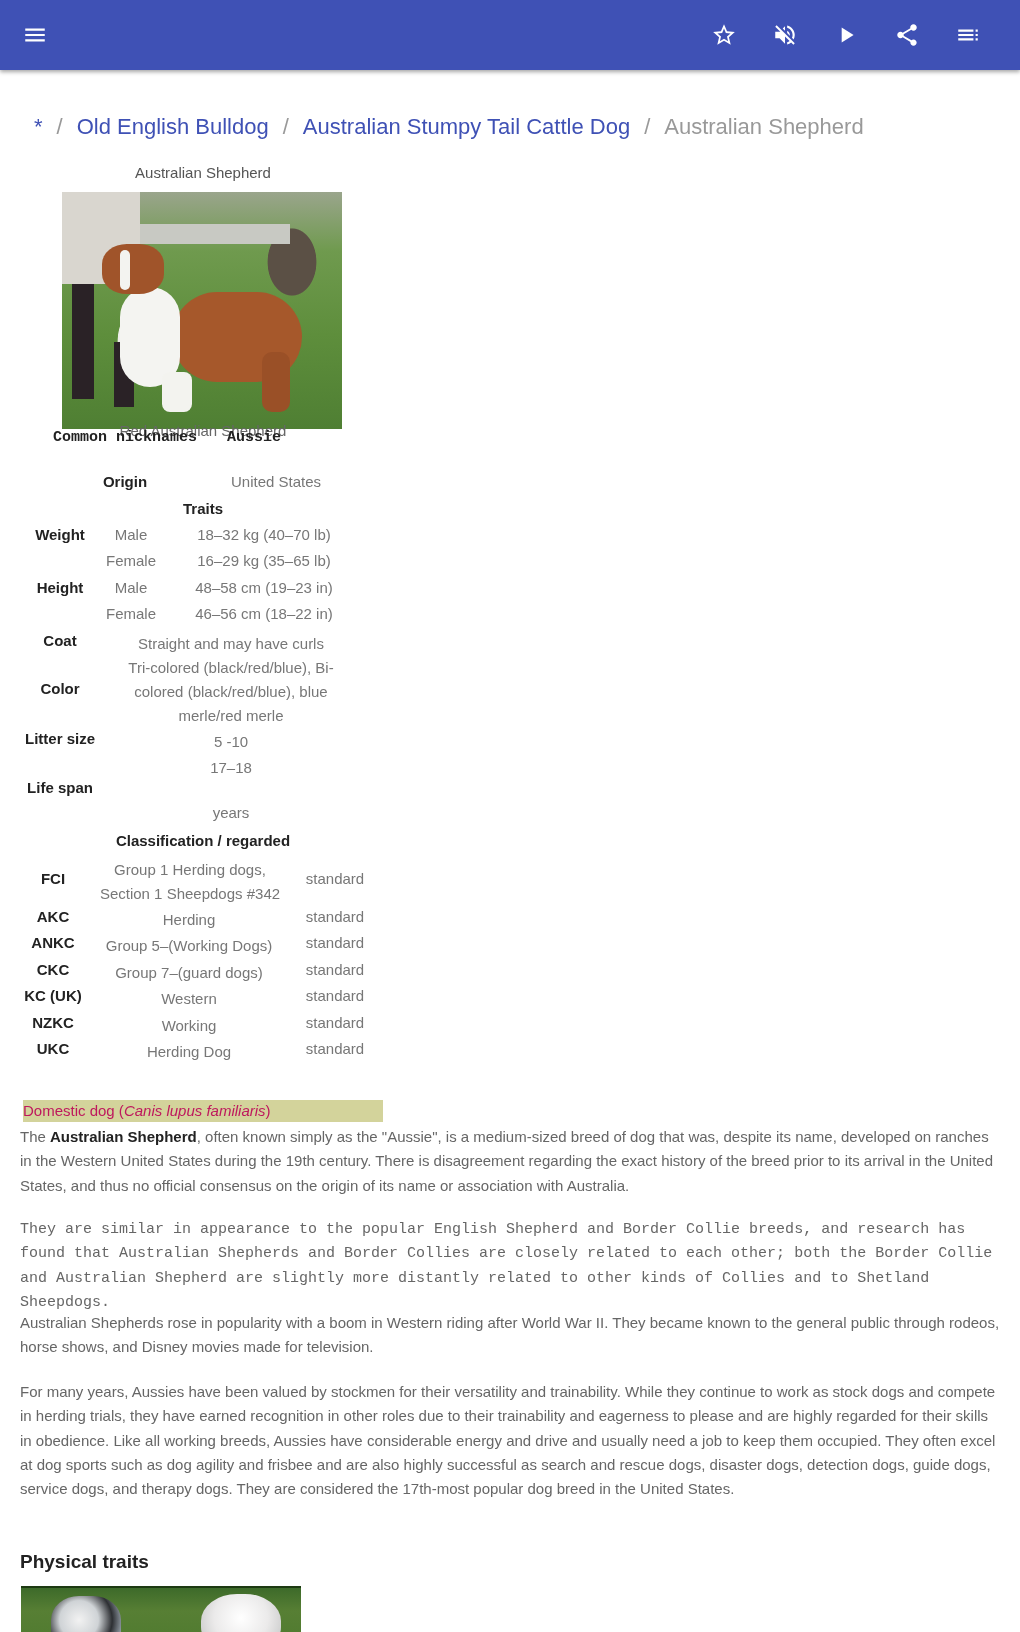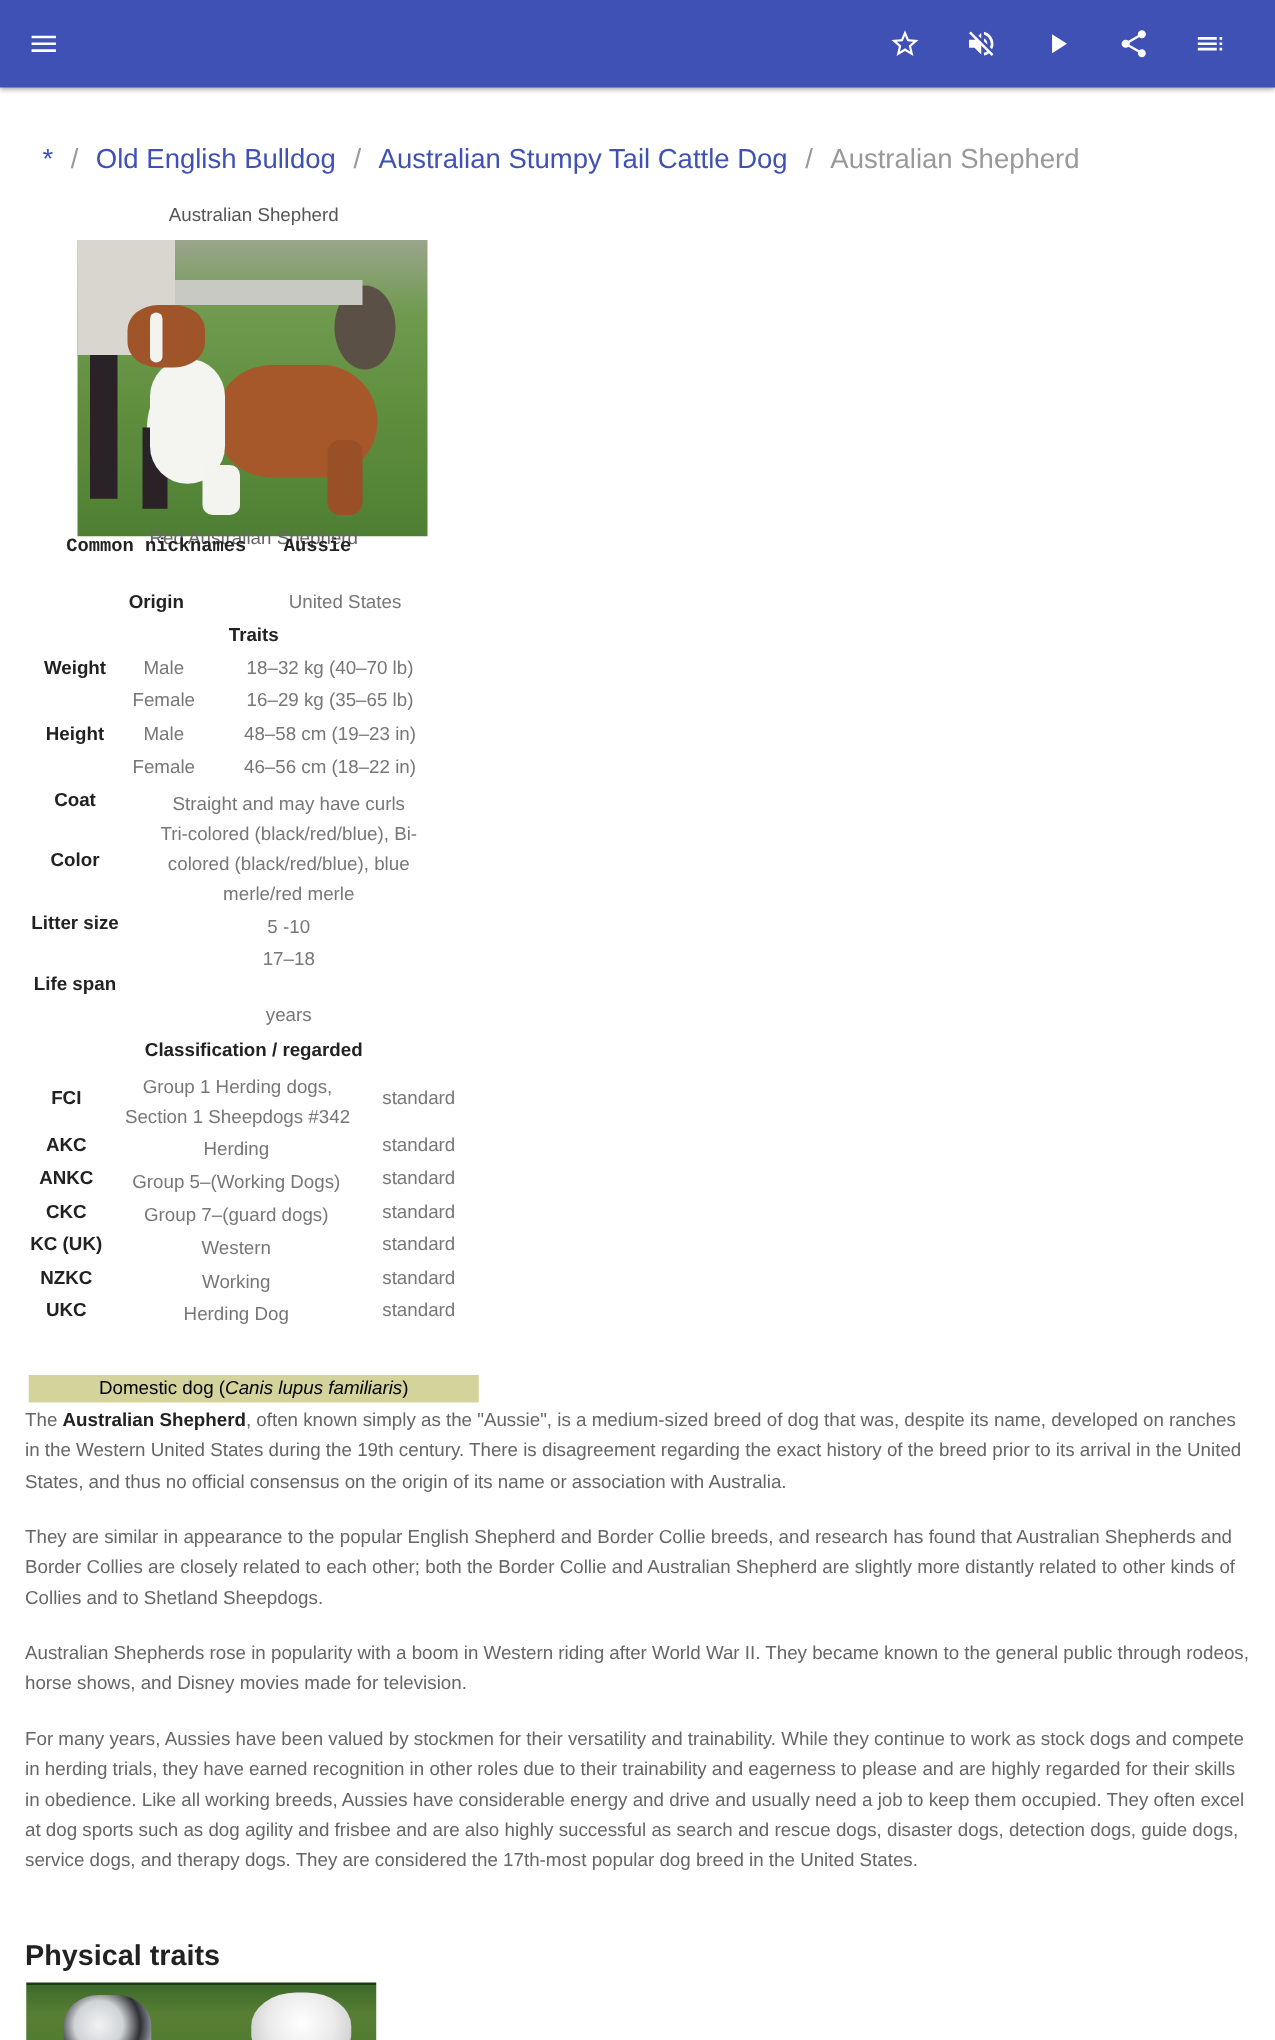--- a/index.html
+++ b/index.html
@@ -65,27 +65,27 @@
     .trait-row .val { position: absolute; left: 142px; width: 200px; text-align: center; color: #777; }
     .trait-row .val-wide { position: absolute; left: 76px; width: 266px; text-align: center; color: #777; line-height: 24px; }
 
     .cls-row { position: absolute; left: 0; width: 362px; }
     .cls-row .org { position: absolute; left: 0; width: 62px; text-align: center; font-weight: bold; color: #222; }
     .cls-row .grp { position: absolute; left: 62px; width: 210px; text-align: center; color: #777; line-height: 24px; }
     .cls-row .std { position: absolute; left: 278px; width: 70px; text-align: center; color: #777; }
 
     .taxobox {
       position: absolute; top: 1100px; left: 23px; width: 360px; height: 22px;
-      background: #d3d39b; color: #000000; font-size: 15px; text-align: center; line-height: 22px;
+      background: #d3d39b; color: #be185d; font-size: 15px; text-align: left; line-height: 22px;
     }
     .taxobox i { font-style: italic; }
 
     .article { position: absolute; left: 20px; width: 980px; font-size: 15px; line-height: 24.3px; color: #666; }
     .article b { color: #222; }
-    .h2 { position: absolute; left: 20px; top: 1551px; font-size: 23px; font-weight: bold; color: #222; }
+    .h2 { position: absolute; left: 20px; top: 1551px; font-size: 19px; font-weight: bold; color: #222; }
     .photo2 {
       position: absolute; left: 21px; top: 1586px; width: 280px; height: 60px;
       background: linear-gradient(180deg, #3d6a2a 0%, #577f34 40%, #4f7a2f 100%);
       border-top: 2px solid #1d3a12;
       overflow: hidden;
     }
     .photo2 .dogA { position: absolute; left: 30px; top: 8px; width: 70px; height: 60px; border-radius: 40%; background: radial-gradient(circle at 40% 40%, #f2f2f2 0%, #cfd3d6 35%, #2d2f33 60%, #9aa3ad 80%); }
     .photo2 .dogB { position: absolute; left: 180px; top: 6px; width: 80px; height: 60px; border-radius: 45%; background: radial-gradient(circle at 50% 40%, #ffffff 0%, #ebeaea 50%, #cfcfcf 80%); }
   </style>
 </head>
@@ -237,21 +237,21 @@
     <span class="std">standard</span>
   </div>
 </div>
 
 <div class="taxobox">
   <span>Domestic dog (</span><i>Canis lupus familiaris</i><span>)</span>
 </div>
 
 <p class="article" style="top:1125px;"><span>The </span><b>Australian Shepherd</b><span>, often known simply as the "Aussie", is a medium-sized breed of dog that was, despite its name, developed on ranches in the Western United States during the 19th century. There is disagreement regarding the exact history of the breed prior to its arrival in the United States, and thus no official consensus on the origin of its name or association with Australia.</span></p>
 
-<p class="article" style="top:1218px;">They are similar in appearance to the popular English Shepherd and Border Collie breeds, and research has found that Australian Shepherds and Border Collies are closely related to each other; both the Border Collie and Australian Shepherd are slightly more distantly related to other kinds of Collies and to Shetland Sheepdogs.</p>
+<p class="article" style="top:1218px;font-family:Liberation Mono, monospace;">They are similar in appearance to the popular English Shepherd and Border Collie breeds, and research has found that Australian Shepherds and Border Collies are closely related to each other; both the Border Collie and Australian Shepherd are slightly more distantly related to other kinds of Collies and to Shetland Sheepdogs.</p>
 
 <p class="article" style="top:1311px;">Australian Shepherds rose in popularity with a boom in Western riding after World War II. They became known to the general public through rodeos, horse shows, and Disney movies made for television.</p>
 
 <p class="article" style="top:1380px;">For many years, Aussies have been valued by stockmen for their versatility and trainability. While they continue to work as stock dogs and compete in herding trials, they have earned recognition in other roles due to their trainability and eagerness to please and are highly regarded for their skills in obedience. Like all working breeds, Aussies have considerable energy and drive and usually need a job to keep them occupied. They often excel at dog sports such as dog agility and frisbee and are also highly successful as search and rescue dogs, disaster dogs, detection dogs, guide dogs, service dogs, and therapy dogs. They are considered the 17th-most popular dog breed in the United States.</p>
 
 <h2 class="h2">Physical traits</h2>
 
 <div class="photo2" title="Two Australian Shepherds on grass">
   <div class="dogA"></div>
     <div class="dogB"></div>

